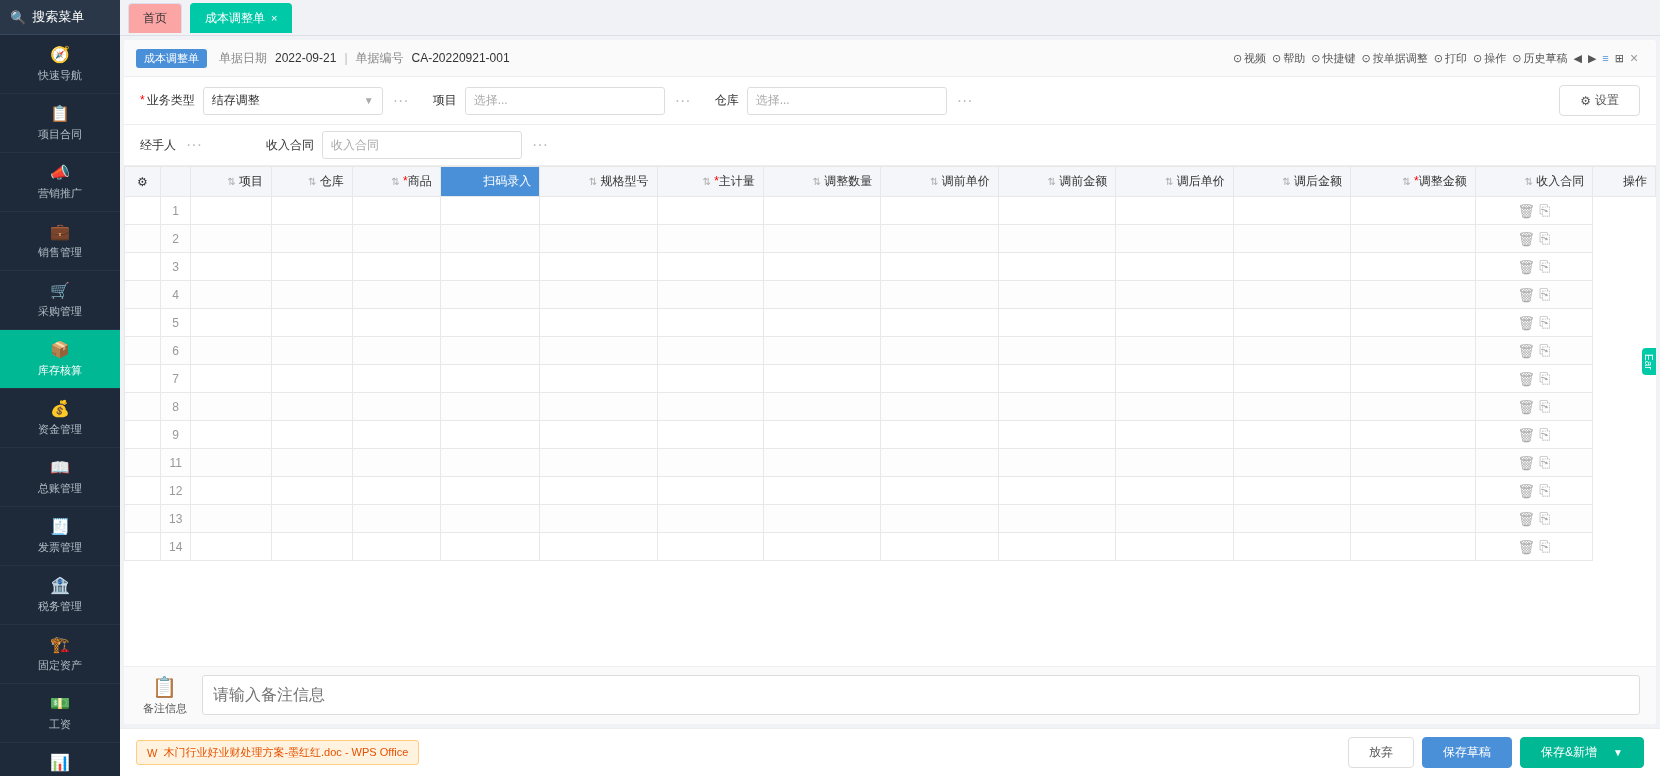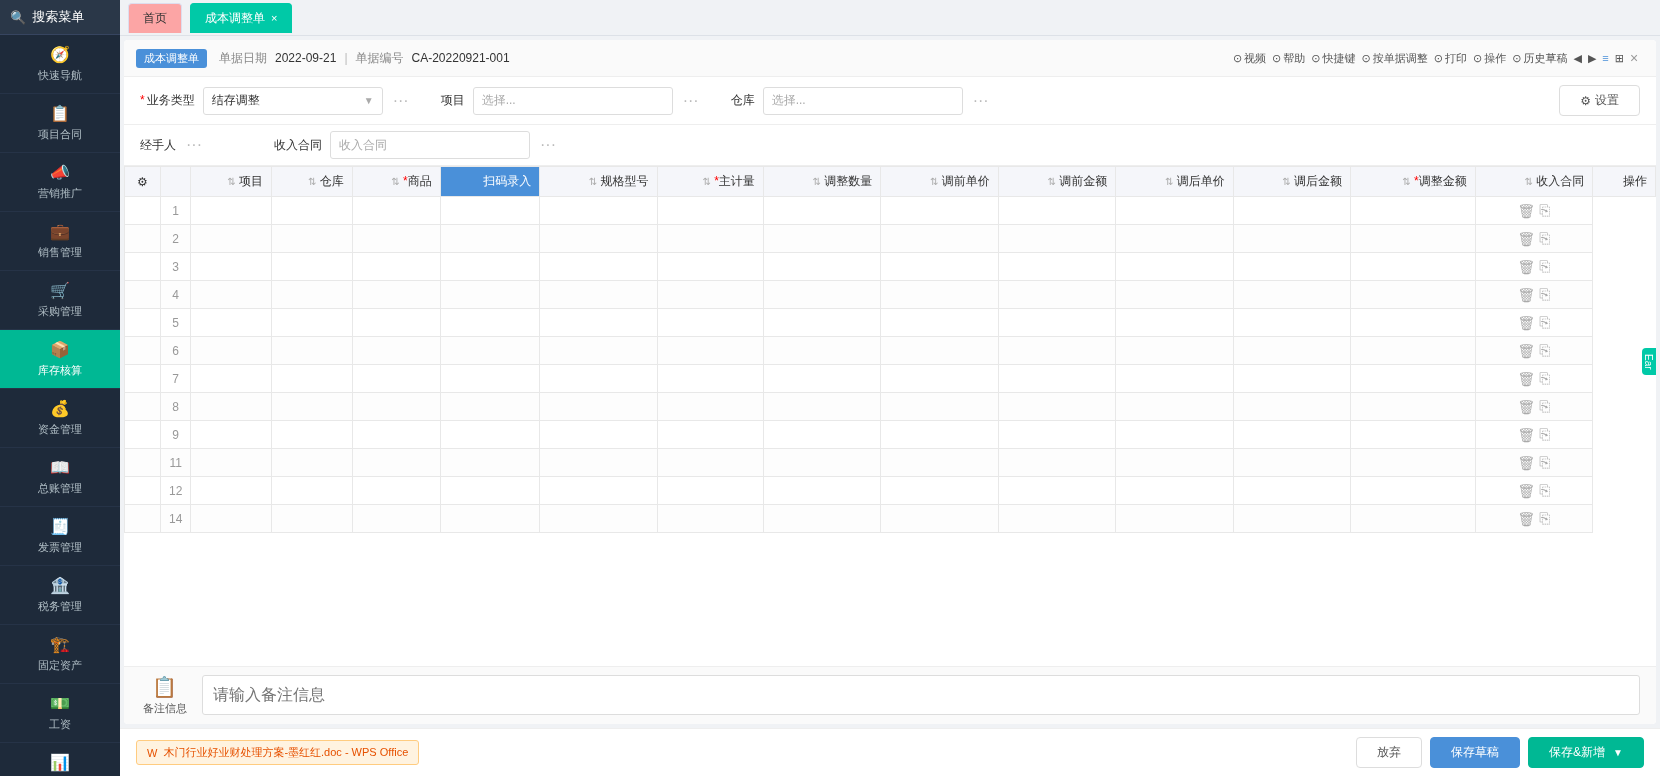--- a/index.html
+++ b/index.html
@@ -110,21 +110,21 @@
     }
     .panel-header-info { display: flex; align-items: center; gap: 8px; font-size: 12px; color: #333; flex: 1; }
     .panel-header-info .label { color: #888; }
     .panel-header-actions { display: flex; align-items: center; gap: 6px; font-size: 11px; color: #555; }
     .panel-header-actions span { cursor: pointer; display: flex; align-items: center; gap: 2px; }
 
     
     .form-section {
       padding: 8px 16px;
       display: flex;
-      gap: 32px;
+      gap: 24px;
       flex-shrink: 0;
       border-bottom: 1px solid #eee;
     }
     .form-row { display: flex; align-items: center; gap: 8px; }
     .form-label { color: #333; font-size: 12px; white-space: nowrap; }
     .form-label.required::before { content: '*'; color: red; margin-right: 2px; }
     .form-input {
       border: 1px solid #ddd;
       border-radius: 3px;
       padding: 4px 8px;
@@ -242,21 +242,21 @@
     .bottom-actions { display: flex; gap: 8px; }
     .btn {
       padding: 6px 20px;
       border-radius: 4px;
       border: 1px solid #ddd;
       cursor: pointer;
       font-size: 12px;
     }
     .btn-default { background: #fff; color: #555; }
     .btn-primary { background: #4a90d9; color: #fff; border-color: #4a90d9; }
-    .btn-success { background: #00b894; color: #fff; border-color: #00b894; display: flex; align-items: center; gap: 8px; }
+    .btn-success { background: #00b894; color: #fff; border-color: #00b894; display: flex; align-items: center; gap: 16px; }
     .btn-success .dropdown-arrow { font-size: 10px; }
 
     
     .panel-close-btn {
       width: 20px;
       height: 20px;
       display: flex;
       align-items: center;
       justify-content: center;
       cursor: pointer;
@@ -685,20 +685,42 @@
               <td></td>
               <td>
                 <div class="action-cell">
                   <span class="action-btn">🗑</span>
                   <span class="action-btn">⎘</span>
                 </div>
               </td>
             </tr>
             <tr>
               <td class="row-num"></td>
+              <td class="row-num" style="color: rgb(153, 153, 153);">13</td>
+              <td></td>
+              <td></td>
+              <td></td>
+              <td></td>
+              <td></td>
+              <td></td>
+              <td></td>
+              <td></td>
+              <td></td>
+              <td></td>
+              <td></td>
+              <td></td>
+              <td>
+                <div class="action-cell">
+                  <span class="action-btn">🗑</span>
+                  <span class="action-btn">⎘</span>
+                </div>
+              </td>
+            </tr>
+            <tr>
+              <td class="row-num"></td>
               <td class="row-num" style="color: rgb(153, 153, 153);">14</td>
               <td></td>
               <td></td>
               <td></td>
               <td></td>
               <td></td>
               <td></td>
               <td></td>
               <td></td>
               <td></td>

